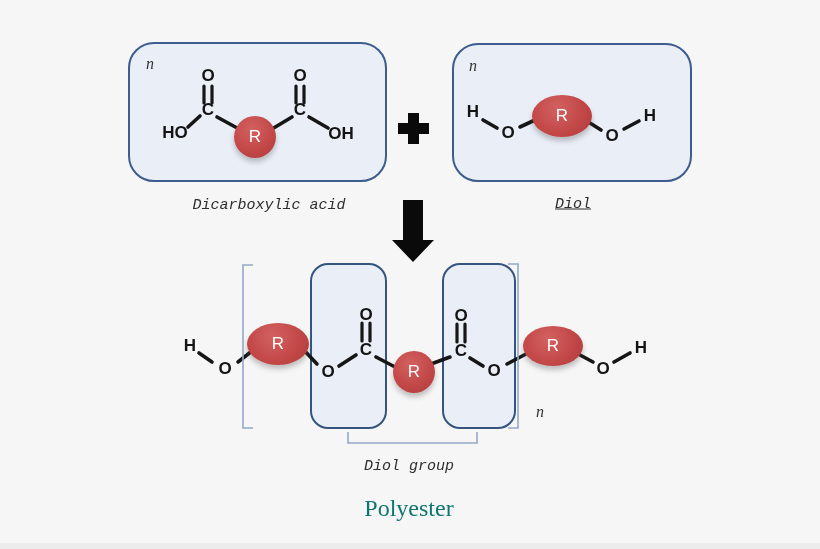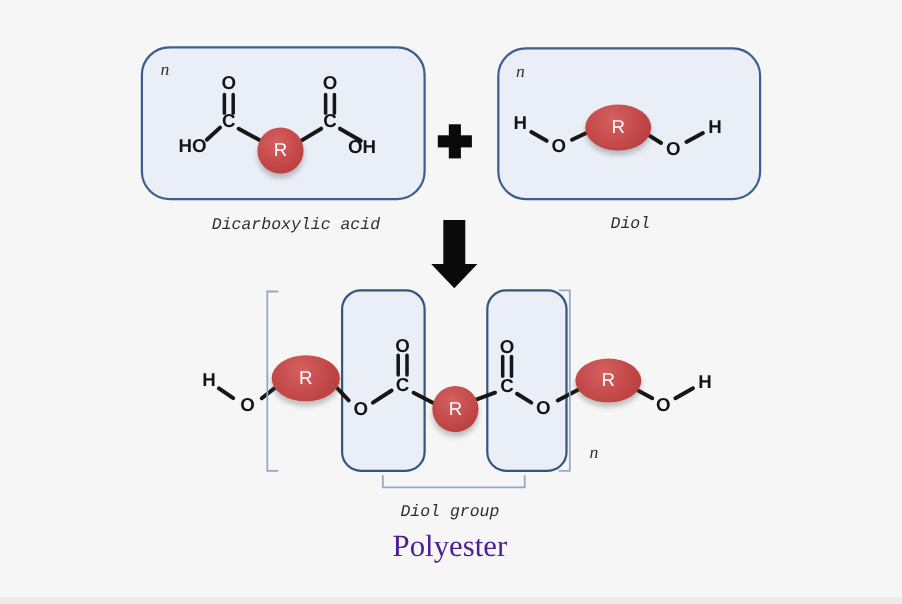--- a/index.html
+++ b/index.html
@@ -41,21 +41,21 @@
     font-size:16px;color:#333;
   }
   .caption{
     position:absolute;transform:translate(-50%,-50%);
     font-family:"Liberation Mono",monospace;font-style:italic;
     font-size:15px;color:#2e2e2e;white-space:nowrap;
   }
   .title{
     position:absolute;transform:translate(-50%,-50%);
     font-family:"Liberation Serif",serif;
-    font-size:28px;color:#4c1d95;white-space:nowrap;
+    font-size:24px;color:#0f766e;white-space:nowrap;margin-top:11px;
   }
 </style>
 </head>
 <body>
 
 <div class="canvas">
 
   <div class="panel" style="left:128px;top:42px;width:259px;height:140px;"></div>
   <div class="panel" style="left:452px;top:43px;width:240px;height:139px;"></div>
 
@@ -116,35 +116,35 @@
       <path d="M348,432 V443 H477 V432"></path>
     </g>
   </svg>
 
   <span class="repeat-n" style="left:150px;top:64px;">n</span>
   <span class="atom" style="left:175px;top:133px;">HO</span>
   <span class="atom" style="left:208px;top:110px;">C</span>
   <span class="atom" style="left:208px;top:76px;">O</span>
   <span class="atom" style="left:300px;top:110px;">C</span>
   <span class="atom" style="left:300px;top:76px;">O</span>
-  <span class="atom" style="left:329px;top:134px;">OH</span>
+  <span class="atom" style="left:341px;top:134px;">OH</span>
   <div class="r-shape" style="left:255px;top:137px;width:42px;height:42px;">
     <span>R</span>
   </div>
   <span class="caption" style="left:269px;top:205px;">Dicarboxylic acid</span>
 
   <span class="repeat-n" style="left:473px;top:66px;">n</span>
   <span class="atom" style="left:473px;top:112px;">H</span>
   <span class="atom" style="left:508px;top:133px;">O</span>
   <span class="atom" style="left:612px;top:136px;">O</span>
   <span class="atom" style="left:650px;top:116px;">H</span>
   <div class="r-shape" style="left:562px;top:116px;width:60px;height:42px;">
     <span>R</span>
   </div>
-  <span class="caption" style="left:573px;top:204px;">Diol</span>
+  <span class="caption" style="left:573px;top:204px;text-decoration:underline;">Diol</span>
 
   <span class="atom" style="left:190px;top:346px;">H</span>
   <span class="atom" style="left:225px;top:369px;">O</span>
   <div class="r-shape" style="left:278px;top:344px;width:62px;height:42px;">
     <span>R</span>
   </div>
   <span class="atom" style="left:328px;top:372px;">O</span>
   <span class="atom" style="left:366px;top:350px;">C</span>
   <span class="atom" style="left:366px;top:315px;">O</span>
   <div class="r-shape" style="left:414px;top:372px;width:42px;height:42px;">

